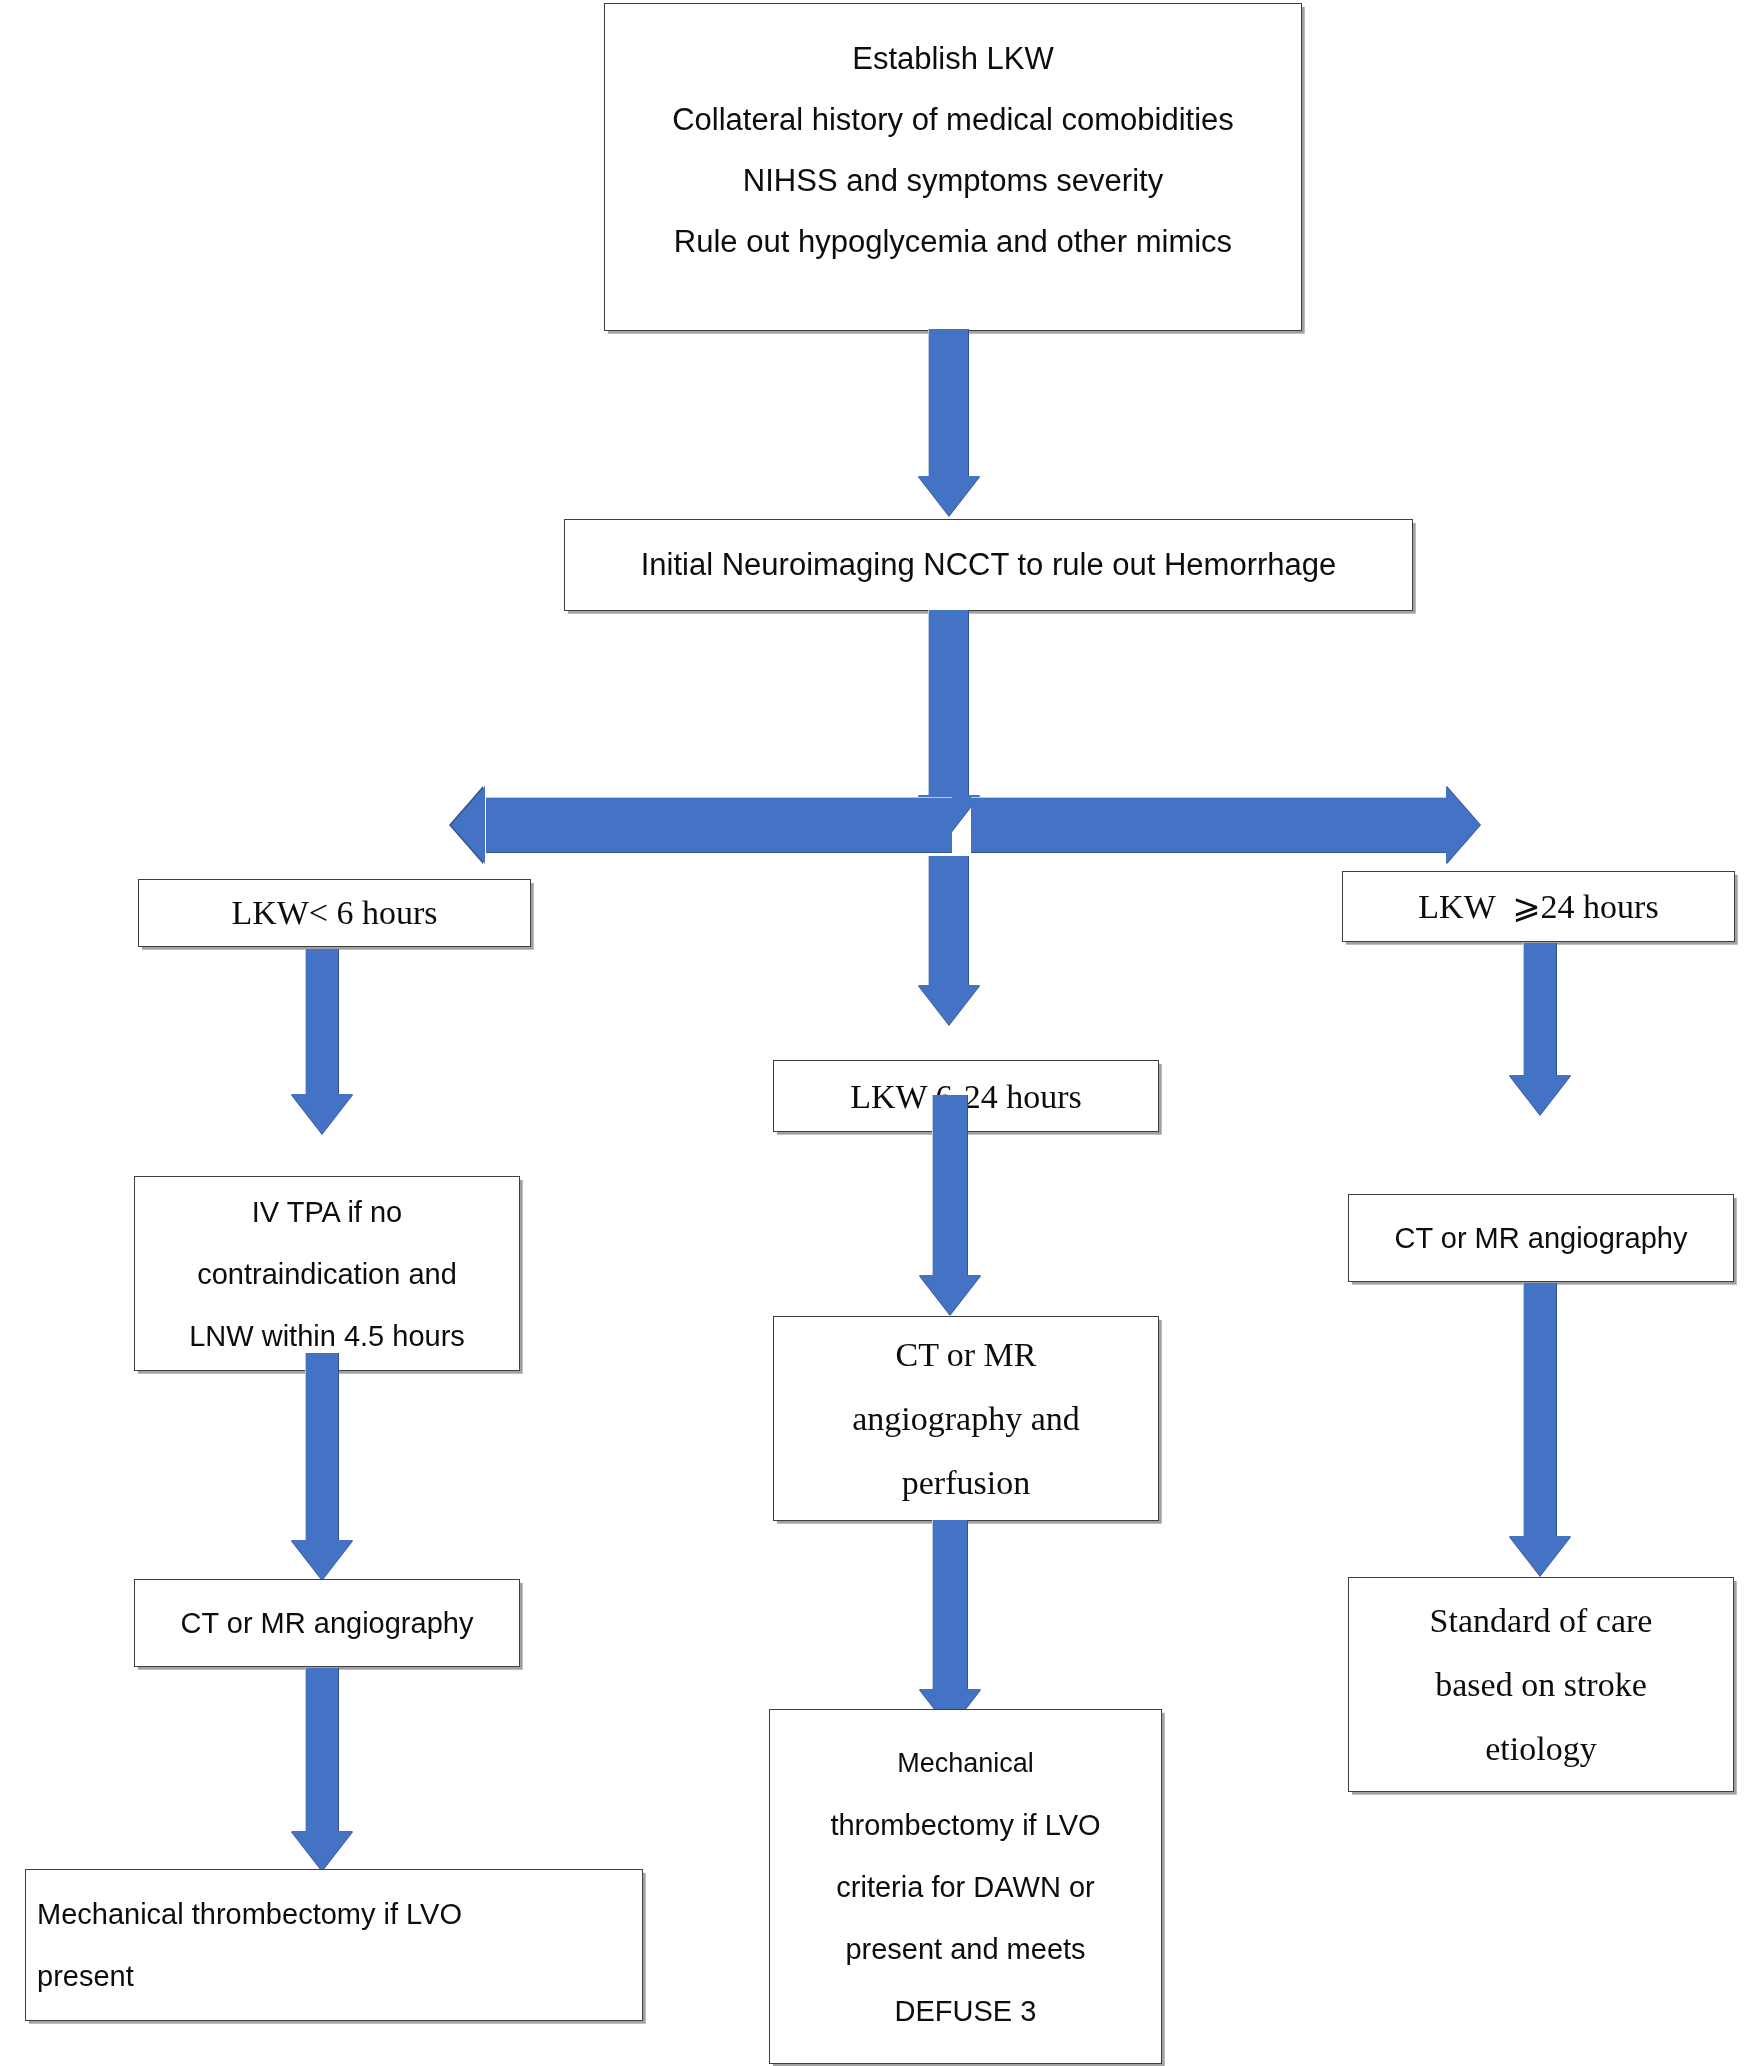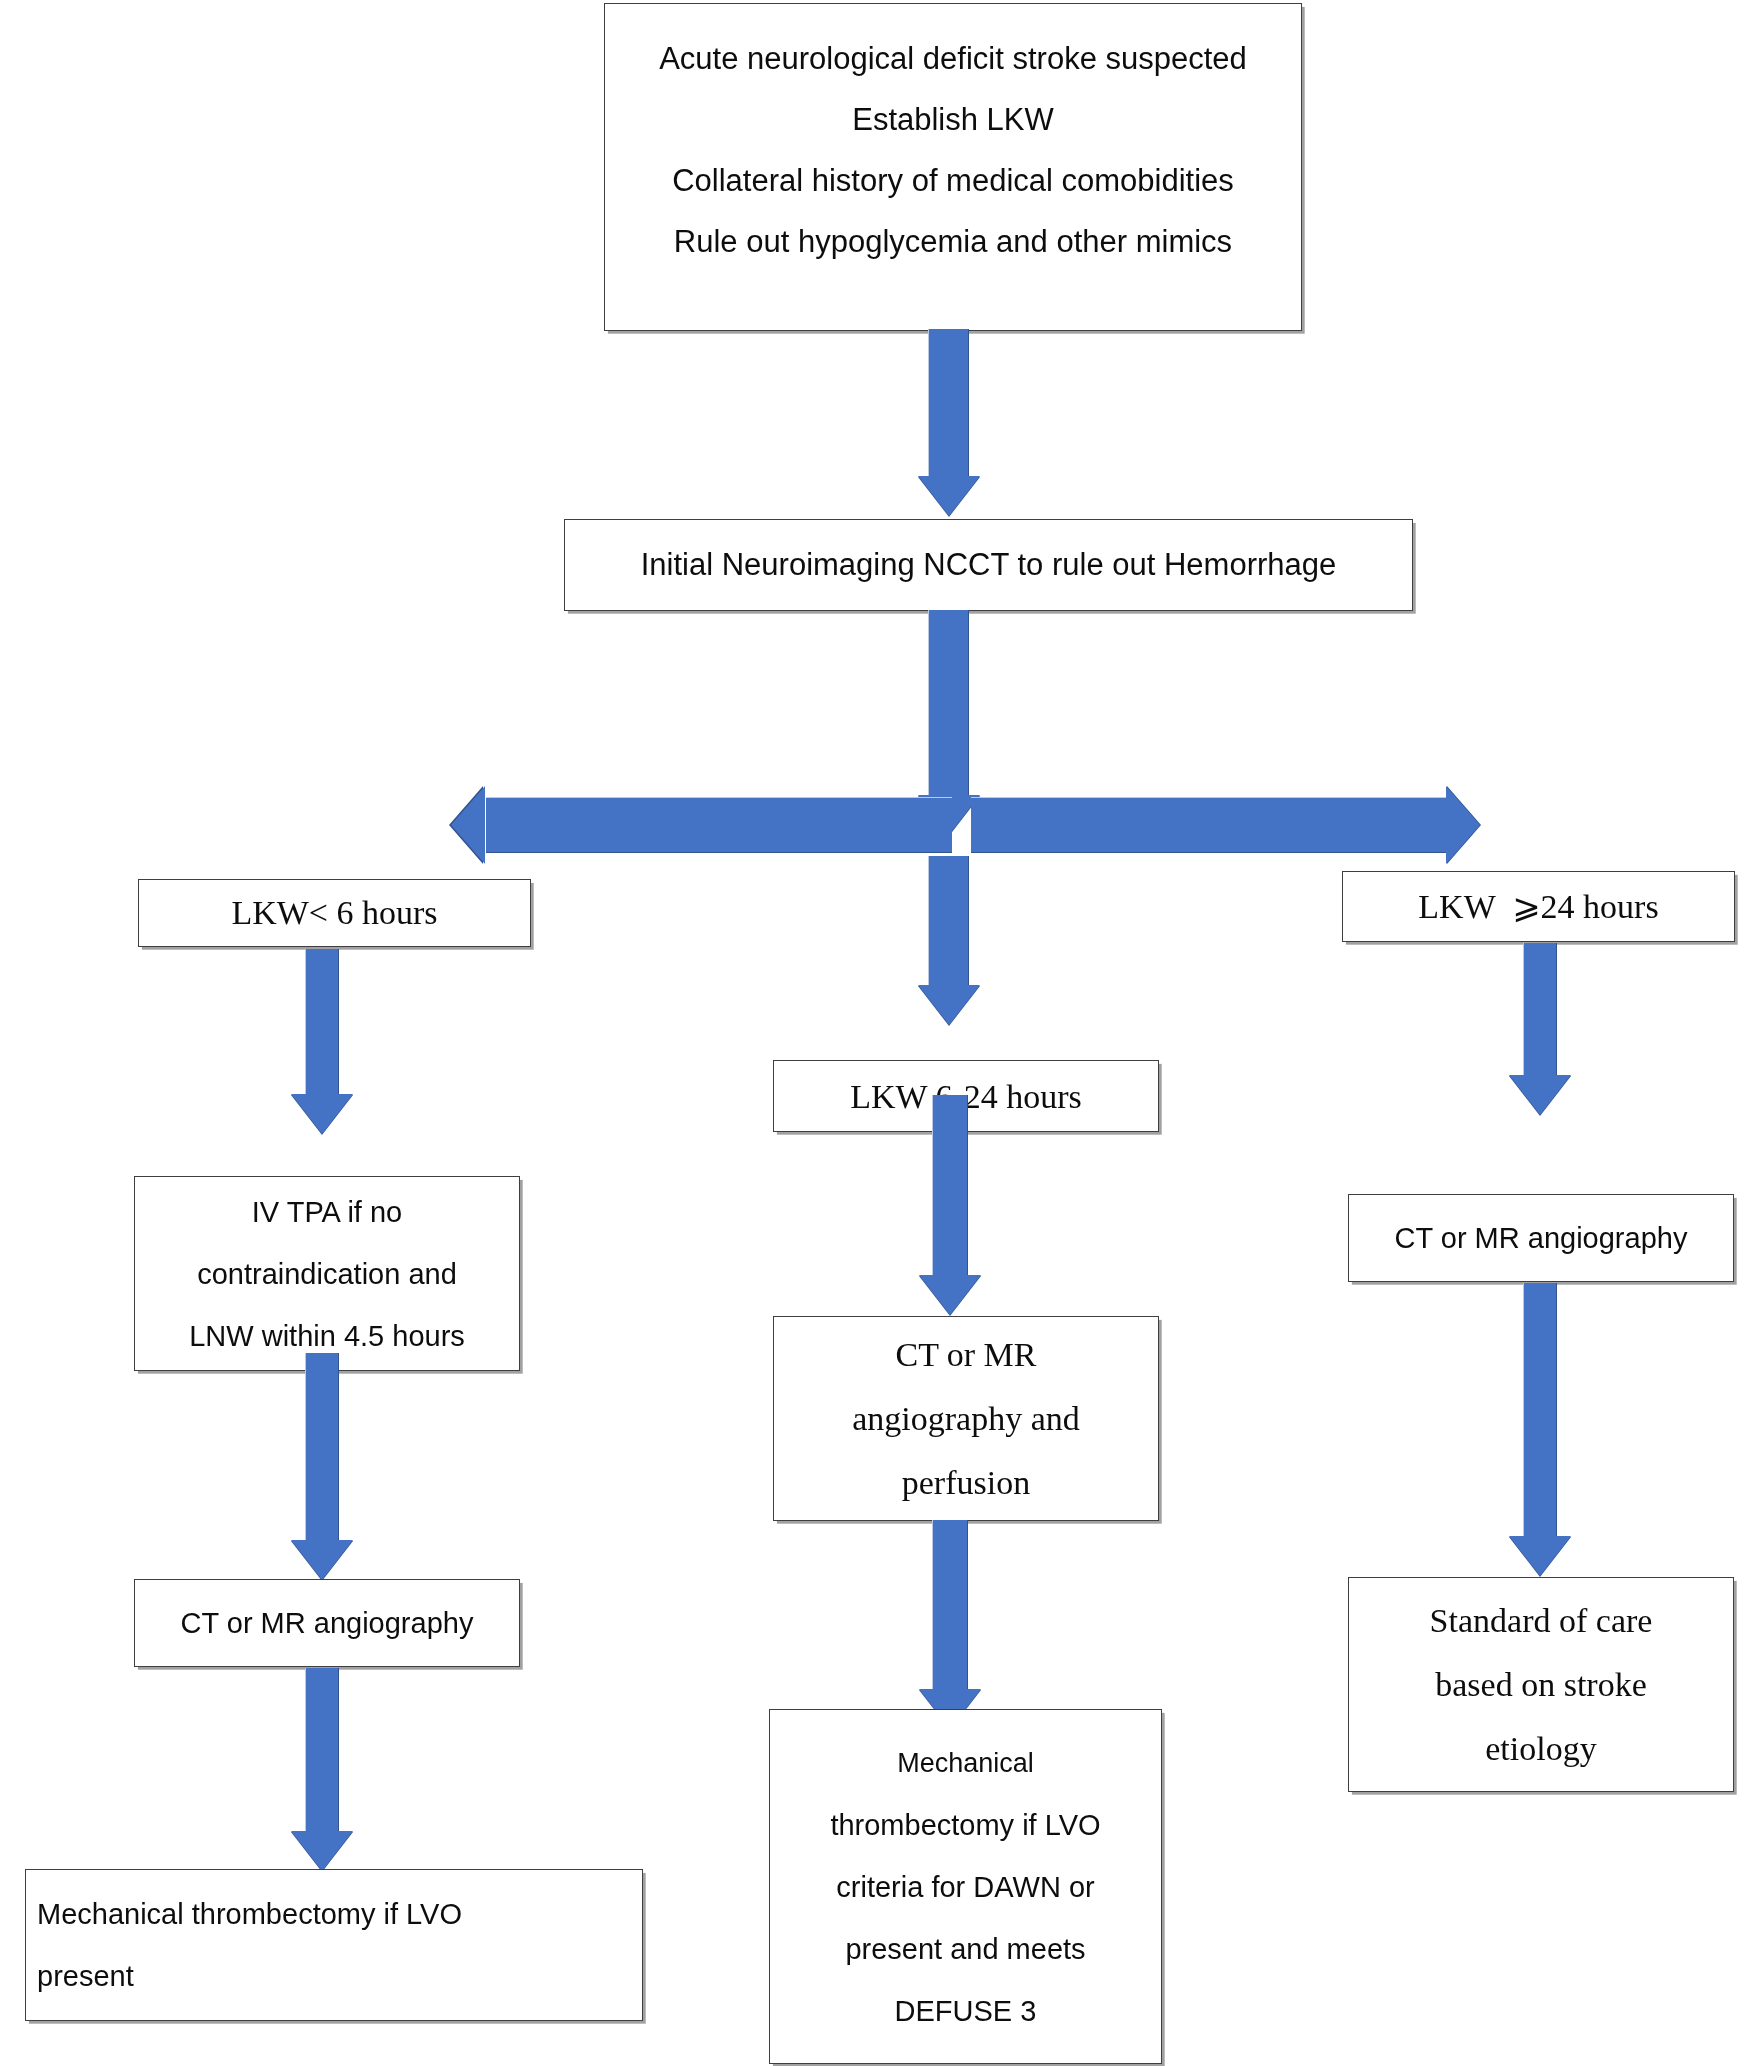--- a/index.html
+++ b/index.html
@@ -89,23 +89,23 @@
     border-left: 34px solid #4472c4;
     filter: drop-shadow(1.1px 0px 0px #32538f);
   }
 </style>
 </head>
 <body>
 
 <div id="canvas">
 
   <div class="node sans" style="left:604px; top:3.3px; width:698px; height:328px; padding:24px 16.6px 0 16.6px; justify-content:flex-start;">
-    <span class="line" style="font-size:31px; line-height:61px;">Acute neurological deficit stroke suspected</span>
     <span class="line" style="font-size:31px; line-height:61px;">Establish LKW</span>
     <span class="line" style="font-size:31px; line-height:61px;">Collateral history of medical comobidities</span>
+    <span class="line" style="font-size:31px; line-height:61px;">NIHSS and symptoms severity</span>
     <span class="line" style="font-size:31px; line-height:61px;">Rule out hypoglycemia and other mimics</span>
   </div>
 
   <div class="arrow-shaft" style="left:928px; top:329px; width:41px; height:149px;"></div>
   <div class="arrow-head-down" style="left:918px; top:476px;"></div>
 
   <div class="node sans" style="left:564px; top:519px; width:849px; height:92px;">
     <span class="line" style="font-size:31px; line-height:40px;">Initial Neuroimaging NCCT to rule out Hemorrhage</span>
   </div>
 

